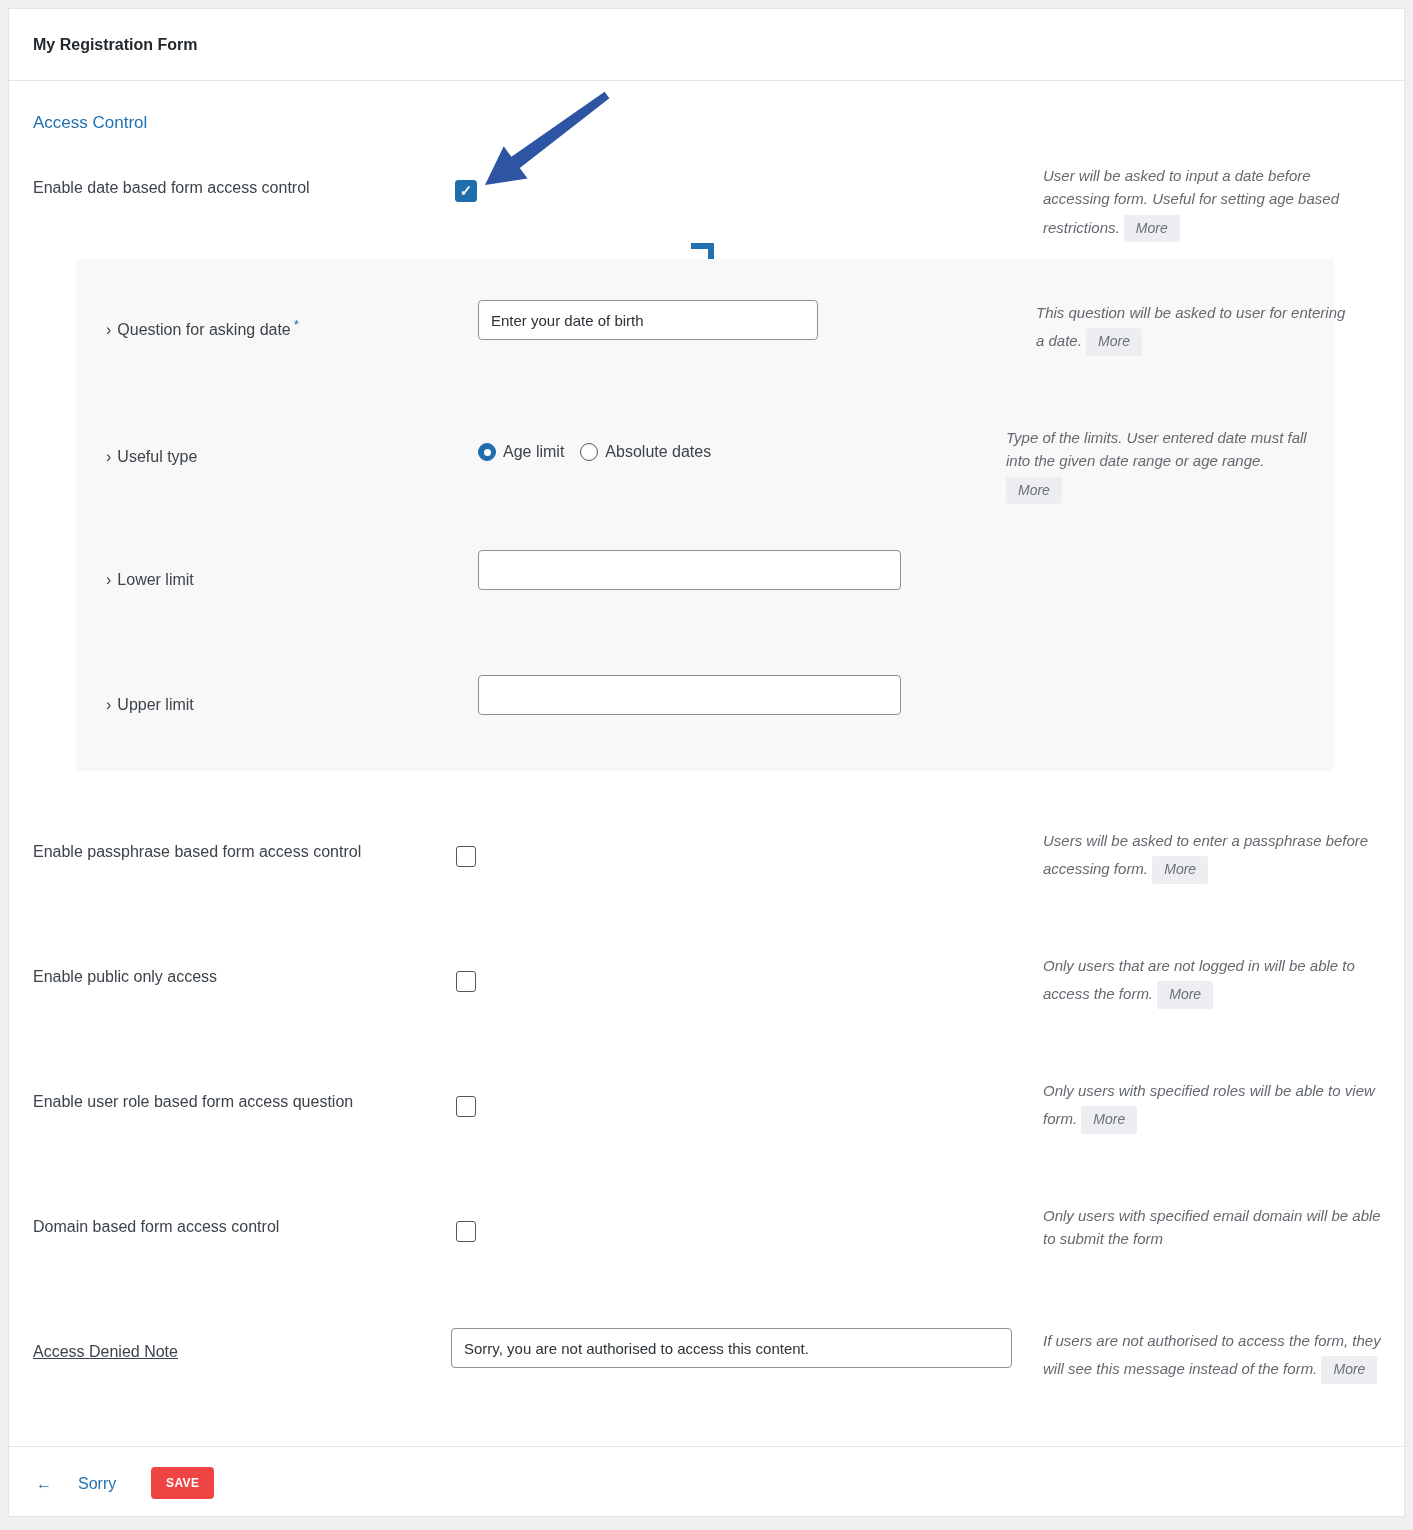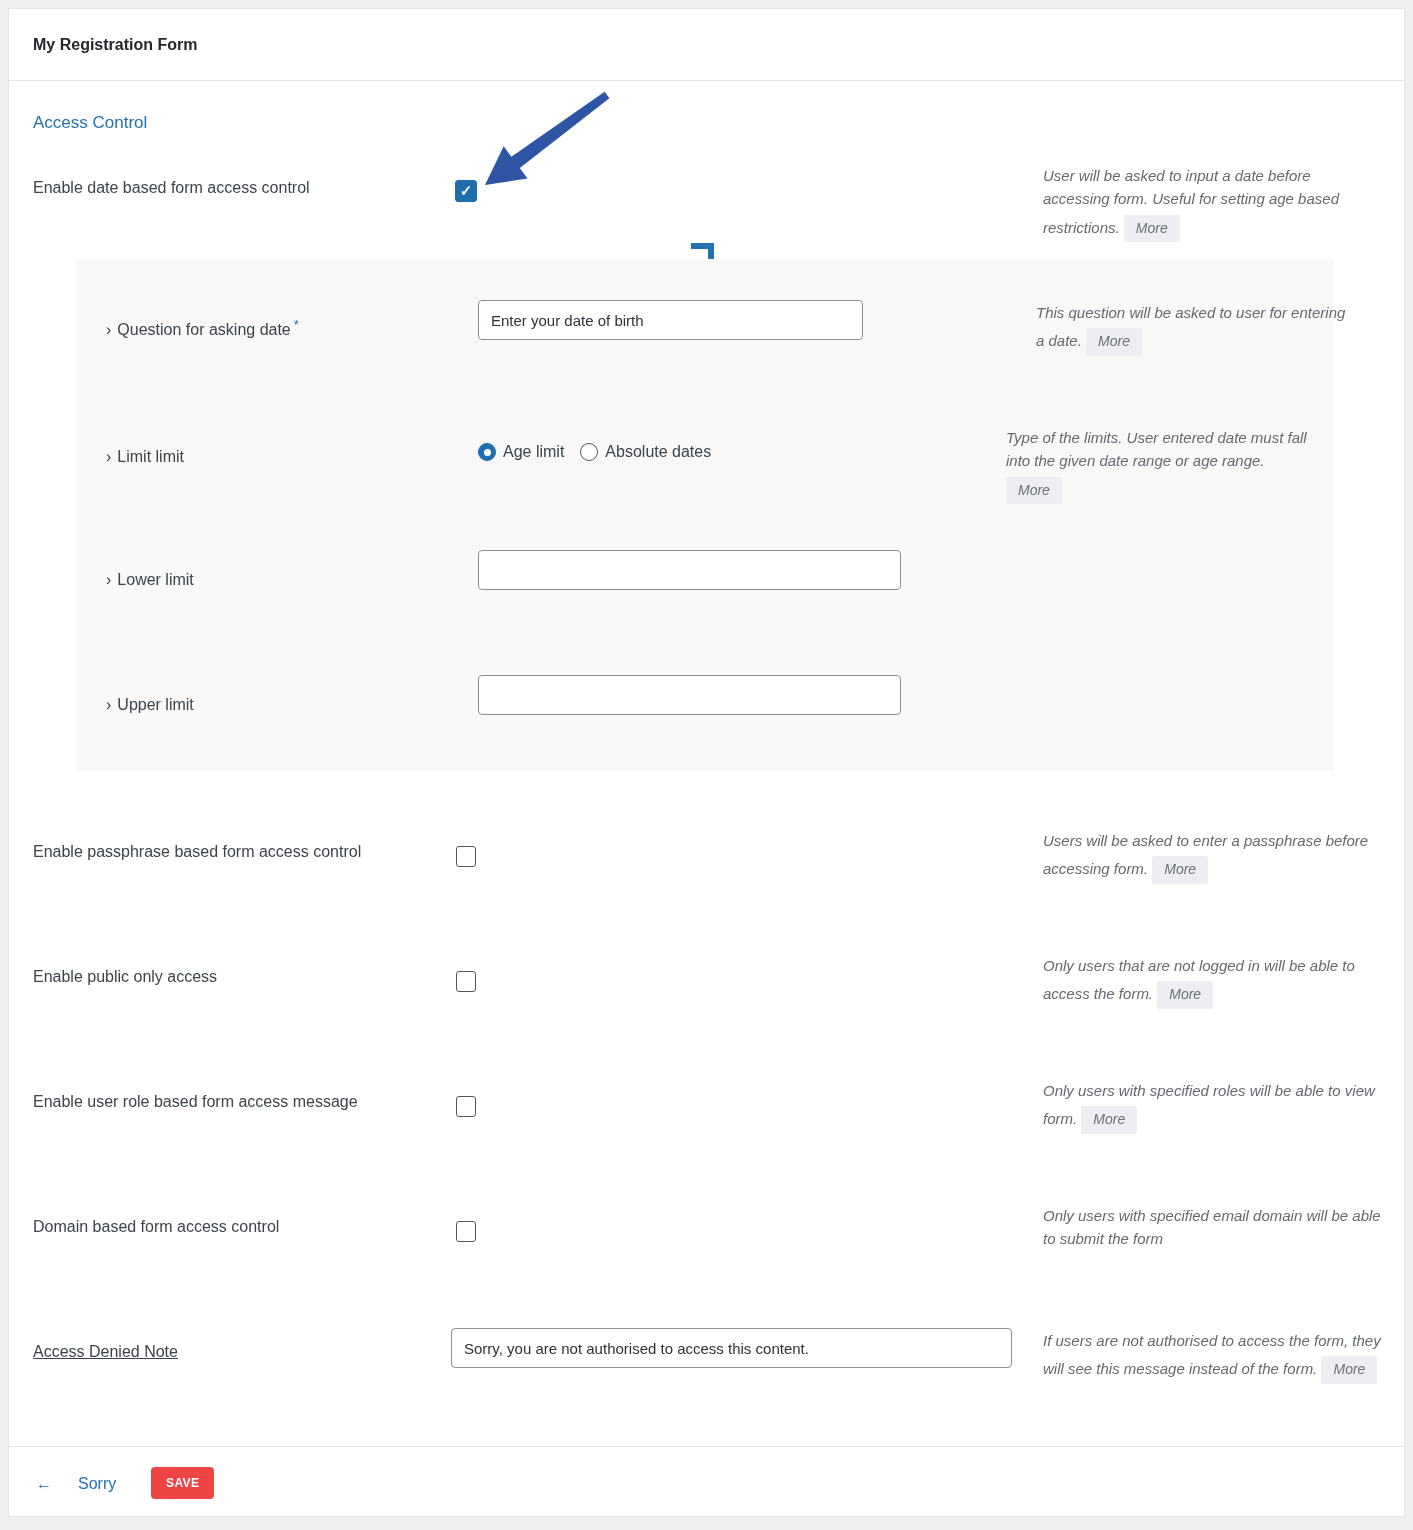--- a/index.html
+++ b/index.html
@@ -122,28 +122,28 @@
       <path d="M0 5 H20 V24" fill="none" stroke="#2271b1" stroke-width="6"></path>
       <polygon points="11,24 29,24 20,40" fill="#2271b1"></polygon>
     </svg>
   </div>
 
   <div class="panel">
 
     <div class="abs row-label" style="left:30px; top:58px;">
       <span class="bullet">›</span><span>Question for asking date</span><span class="required">*</span>
     </div>
-    <input class="abs text-input" style="left: 402px; top: 41px; width: 385px;" type="text" value="Enter your date of birth">
+    <input class="abs text-input" style="left: 402px; top: 41px; width: 340px;" type="text" value="Enter your date of birth">
     <div class="abs help" style="left:930px; top:42px; width:318px;margin-left:30px;">
       <span>This question will be asked to user for entering a date.</span>
       <span class="more-chip">More</span>
     </div>
 
     <div class="abs row-label" style="left:30px; top:188px;">
-      <span class="bullet">›</span><span>Limit limit</span>
+      <span class="bullet">›</span><span>Useful type</span>
     </div>
     <div class="abs radio-group" style="left:402px; top:184px;">
       <span class="radio-option">
         <span class="radio checked"></span>
         <span class="radio-label">Age limit</span>
       </span>
       <span class="radio-option">
         <span class="radio"></span>
         <span class="radio-label">Absolute dates</span>
       </span>
@@ -171,21 +171,21 @@
     <span class="more-chip">More</span>
   </div>
 
   <div class="abs row-label" style="left:24px; top:958px;">Enable public only access</div>
   <div class="abs checkbox" style="left:447px; top:962px;"></div>
   <div class="abs help" style="left:1034px; top:945px;">
     <span>Only users that are not logged in will be able to access the form.</span>
     <span class="more-chip">More</span>
   </div>
 
-  <div class="abs row-label" style="left:24px; top:1083px;">Enable user role based form access message</div>
+  <div class="abs row-label" style="left:24px; top:1083px;">Enable user role based form access question</div>
   <div class="abs checkbox" style="left:447px; top:1087px;"></div>
   <div class="abs help" style="left:1034px; top:1070px;">
     <span>Only users with specified roles will be able to view form.</span>
     <span class="more-chip">More</span>
   </div>
 
   <div class="abs row-label" style="left:24px; top:1208px;">Domain based form access control</div>
   <div class="abs checkbox" style="left:447px; top:1212px;"></div>
   <div class="abs help" style="left:1034px; top:1195px;">
     <span>Only users with specified email domain will be able to submit the form</span>

